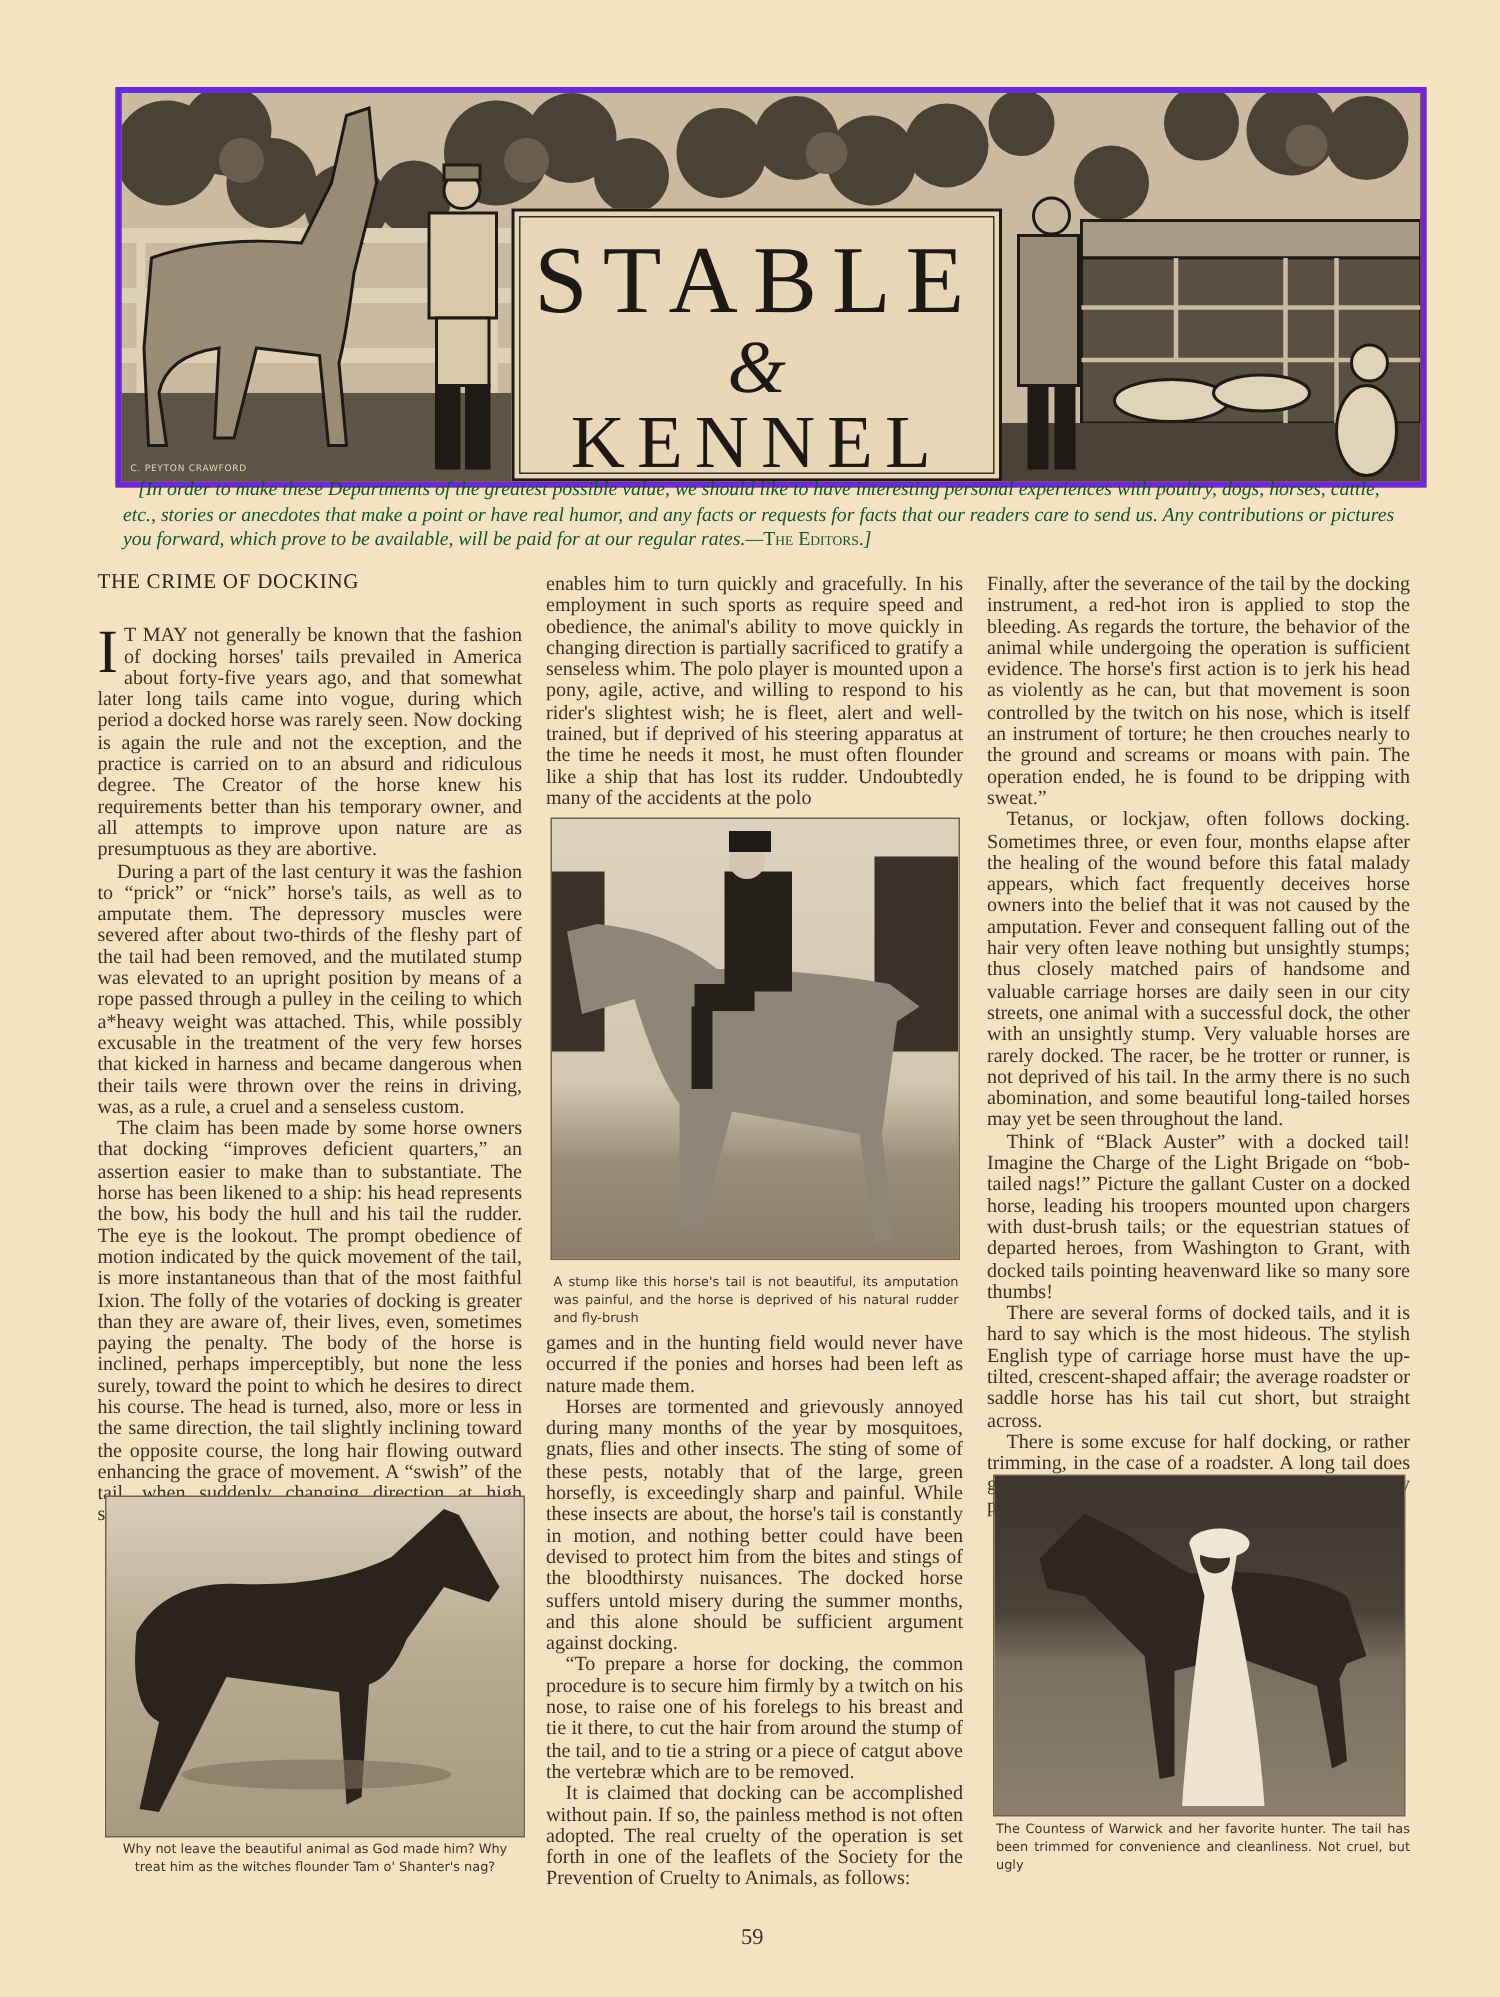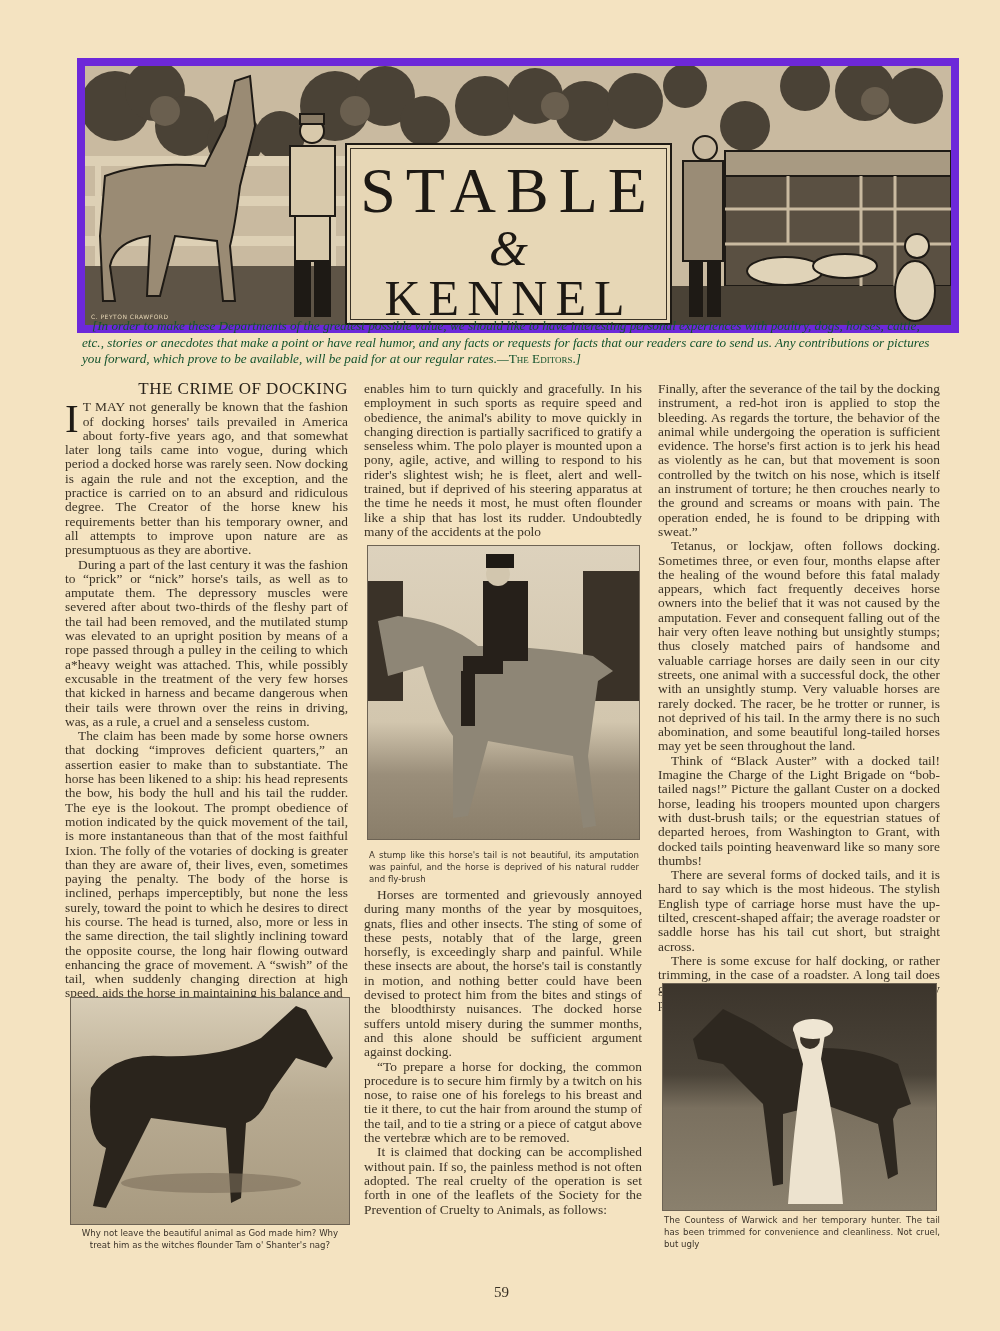--- a/index.html
+++ b/index.html
@@ -6,21 +6,21 @@
     body {
       width: 1000px; height: 1331px;
       background: #f4e3c1;
       font-family: "Liberation Serif", "DejaVu Serif", serif;
       color: #3a3226;
       position: relative;
       overflow: hidden;
     }
     .banner {
       position: absolute; left: 77px; top: 58px; width: 866px; height: 259px;
-      background: #a16207; border: 8px solid #6d28d9;
+      background: #a16207; border: 4px solid #6d28d9;
       overflow: hidden;
     }
     .banner svg { position: absolute; left: 0; top: 0; }
     .title-box {
       position: absolute; left: 260px; top: 77px; width: 323px; height: 178px;
       background: #e7d7b6; border: 2px solid #1e1a15;
       box-shadow: inset 0 0 0 3px #e7d7b6, inset 0 0 0 4px #3a3226;
       text-align: center;
     }
     .title-line {
@@ -43,22 +43,22 @@
     .col {
       position: absolute; font-size: 13.4px; line-height: 14.3px;
       text-align: justify; color: #3a3226;
     }
     .col p { margin: 0; text-indent: 13px; }
     .col p.noindent { text-indent: 0; }
     .col1 { left: 65px; top: 380px; width: 283px; }
     .col2 { left: 364px; top: 382px; width: 278px; }
     .col3 { left: 658px; top: 382px; width: 282px; }
     .headline {
-      font-size: 17px; text-align: right; letter-spacing: 0.5px;
-      margin: 2px 0 4px 0; color: #2a241b;
+      font-size: 14px; text-align: left; letter-spacing: 0.5px;
+      margin: 2px 0 20px 0; color: #2a241b;
     }
     .dropcap {
       float: left; font-size: 41px; line-height: 32px; margin: 2px 4px 0 0;
       color: #1e1a15;
     }
     .photo {
       position: absolute; background: #8e826f; border: 1px solid #6d6354; overflow: hidden;
     }
     .caption {
       position: absolute; font-family: "DejaVu Sans", sans-serif;
@@ -189,20 +189,21 @@
     <rect x="115" y="35" width="45" height="80" fill="#26201a"></rect>
     <circle cx="130" cy="28" r="12" fill="#d2c6ae"></circle>
     <rect x="118" y="8" width="28" height="14" fill="#1e1a15"></rect>
     <rect x="95" y="110" width="40" height="18" fill="#26201a"></rect>
     <rect x="93" y="125" width="14" height="55" fill="#26201a"></rect>
   </svg>
 </div>
 <div class="caption" style="left:369px; top:849px; width:270px;">A stump like this horse's tail is not beautiful, its amputation was painful, and the horse is deprived of his natural rudder and fly-brush</div>
 
 <div class="col" style="left:364px; top:888px; width:278px;">
+  <p class="noindent">games and in the hunting field would never have occurred if the ponies and horses had been left as nature made them.</p>
   <p>Horses are tormented and grievously annoyed during many months of the year by mosquitoes, gnats, flies and other insects. The sting of some of these pests, notably that of the large, green horsefly, is exceedingly sharp and painful. While these insects are about, the horse's tail is constantly in motion, and nothing better could have been devised to protect him from the bites and stings of the bloodthirsty nuisances. The docked horse suffers untold misery during the summer months, and this alone should be sufficient argument against docking.</p>
   <p>“To prepare a horse for docking, the common procedure is to secure him firmly by a twitch on his nose, to raise one of his forelegs to his breast and tie it there, to cut the hair from around the stump of the tail, and to tie a string or a piece of catgut above the vertebræ which are to be removed.</p>
   <p>It is claimed that docking can be accomplished without pain. If so, the painless method is not often adopted. The real cruelty of the operation is set forth in one of the leaflets of the Society for the Prevention of Cruelty to Animals, as follows:</p>
 </div>
 
 <div class="col col3">
   <p class="noindent">Finally, after the severance of the tail by the docking instrument, a red-hot iron is applied to stop the bleeding. As regards the torture, the behavior of the animal while undergoing the operation is sufficient evidence. The horse's first action is to jerk his head as violently as he can, but that movement is soon controlled by the twitch on his nose, which is itself an instrument of torture; he then crouches nearly to the ground and screams or moans with pain. The operation ended, he is found to be dripping with sweat.”</p>
   <p>Tetanus, or lockjaw, often follows docking. Sometimes three, or even four, months elapse after the healing of the wound before this fatal malady appears, which fact frequently deceives horse owners into the belief that it was not caused by the amputation. Fever and consequent falling out of the hair very often leave nothing but unsightly stumps; thus closely matched pairs of handsome and valuable carriage horses are daily seen in our city streets, one animal with a successful dock, the other with an unsightly stump. Very valuable horses are rarely docked. The racer, be he trotter or runner, is not deprived of his tail. In the army there is no such abomination, and some beautiful long-tailed horses may yet be seen throughout the land.</p>
   <p>Think of “Black Auster” with a docked tail! Imagine the Charge of the Light Brigade on “bob-tailed nags!” Picture the gallant Custer on a docked horse, leading his troopers mounted upon chargers with dust-brush tails; or the equestrian statues of departed heroes, from Washington to Grant, with docked tails pointing heavenward like so many sore thumbs!</p>
   <p>There are several forms of docked tails, and it is hard to say which is the most hideous. The stylish English type of carriage horse must have the up-tilted, crescent-shaped affair; the average roadster or saddle horse has his tail cut short, but straight across.</p>
@@ -210,15 +211,15 @@
 </div>
 
 <div class="photo" style="left:662px; top:983px; width:273px; height:226px; background:linear-gradient(180deg,#3c352c 0%,#4a4338 40%,#7a705f 55%,#8a806d 100%);">
   <svg width="273" height="226" viewBox="0 0 273 226">
     <path d="M30 55 L60 25 L90 40 Q120 60 130 65 Q200 60 235 80 L248 120 L235 125 L230 135 L235 190 L225 195 L215 140 L160 120 L120 130 L120 200 L110 202 L100 120 Q80 100 60 80 L35 75 Z" fill="#2e2820"></path>
     <path d="M130 45 Q150 35 162 50 L158 75 Q175 150 180 220 L125 220 Q130 150 140 80 Z" fill="#ede3cf"></path>
     <circle cx="147" cy="55" r="10" fill="#3a3228"></circle>
     <ellipse cx="150" cy="45" rx="20" ry="10" fill="#efe6d3"></ellipse>
   </svg>
 </div>
-<div class="caption" style="left:664px; top:1214px; width:276px;">The Countess of Warwick and her temporary hunter. The tail has been trimmed for convenience and cleanliness. Not cruel, but ugly</div>
+<div class="caption" style="left:664px; top:1214px; width:276px;">The Countess of Warwick and her favorite hunter. The tail has been trimmed for convenience and cleanliness. Not cruel, but ugly</div>
 
 <div class="page-num">59</div>
 
 </body></html>

